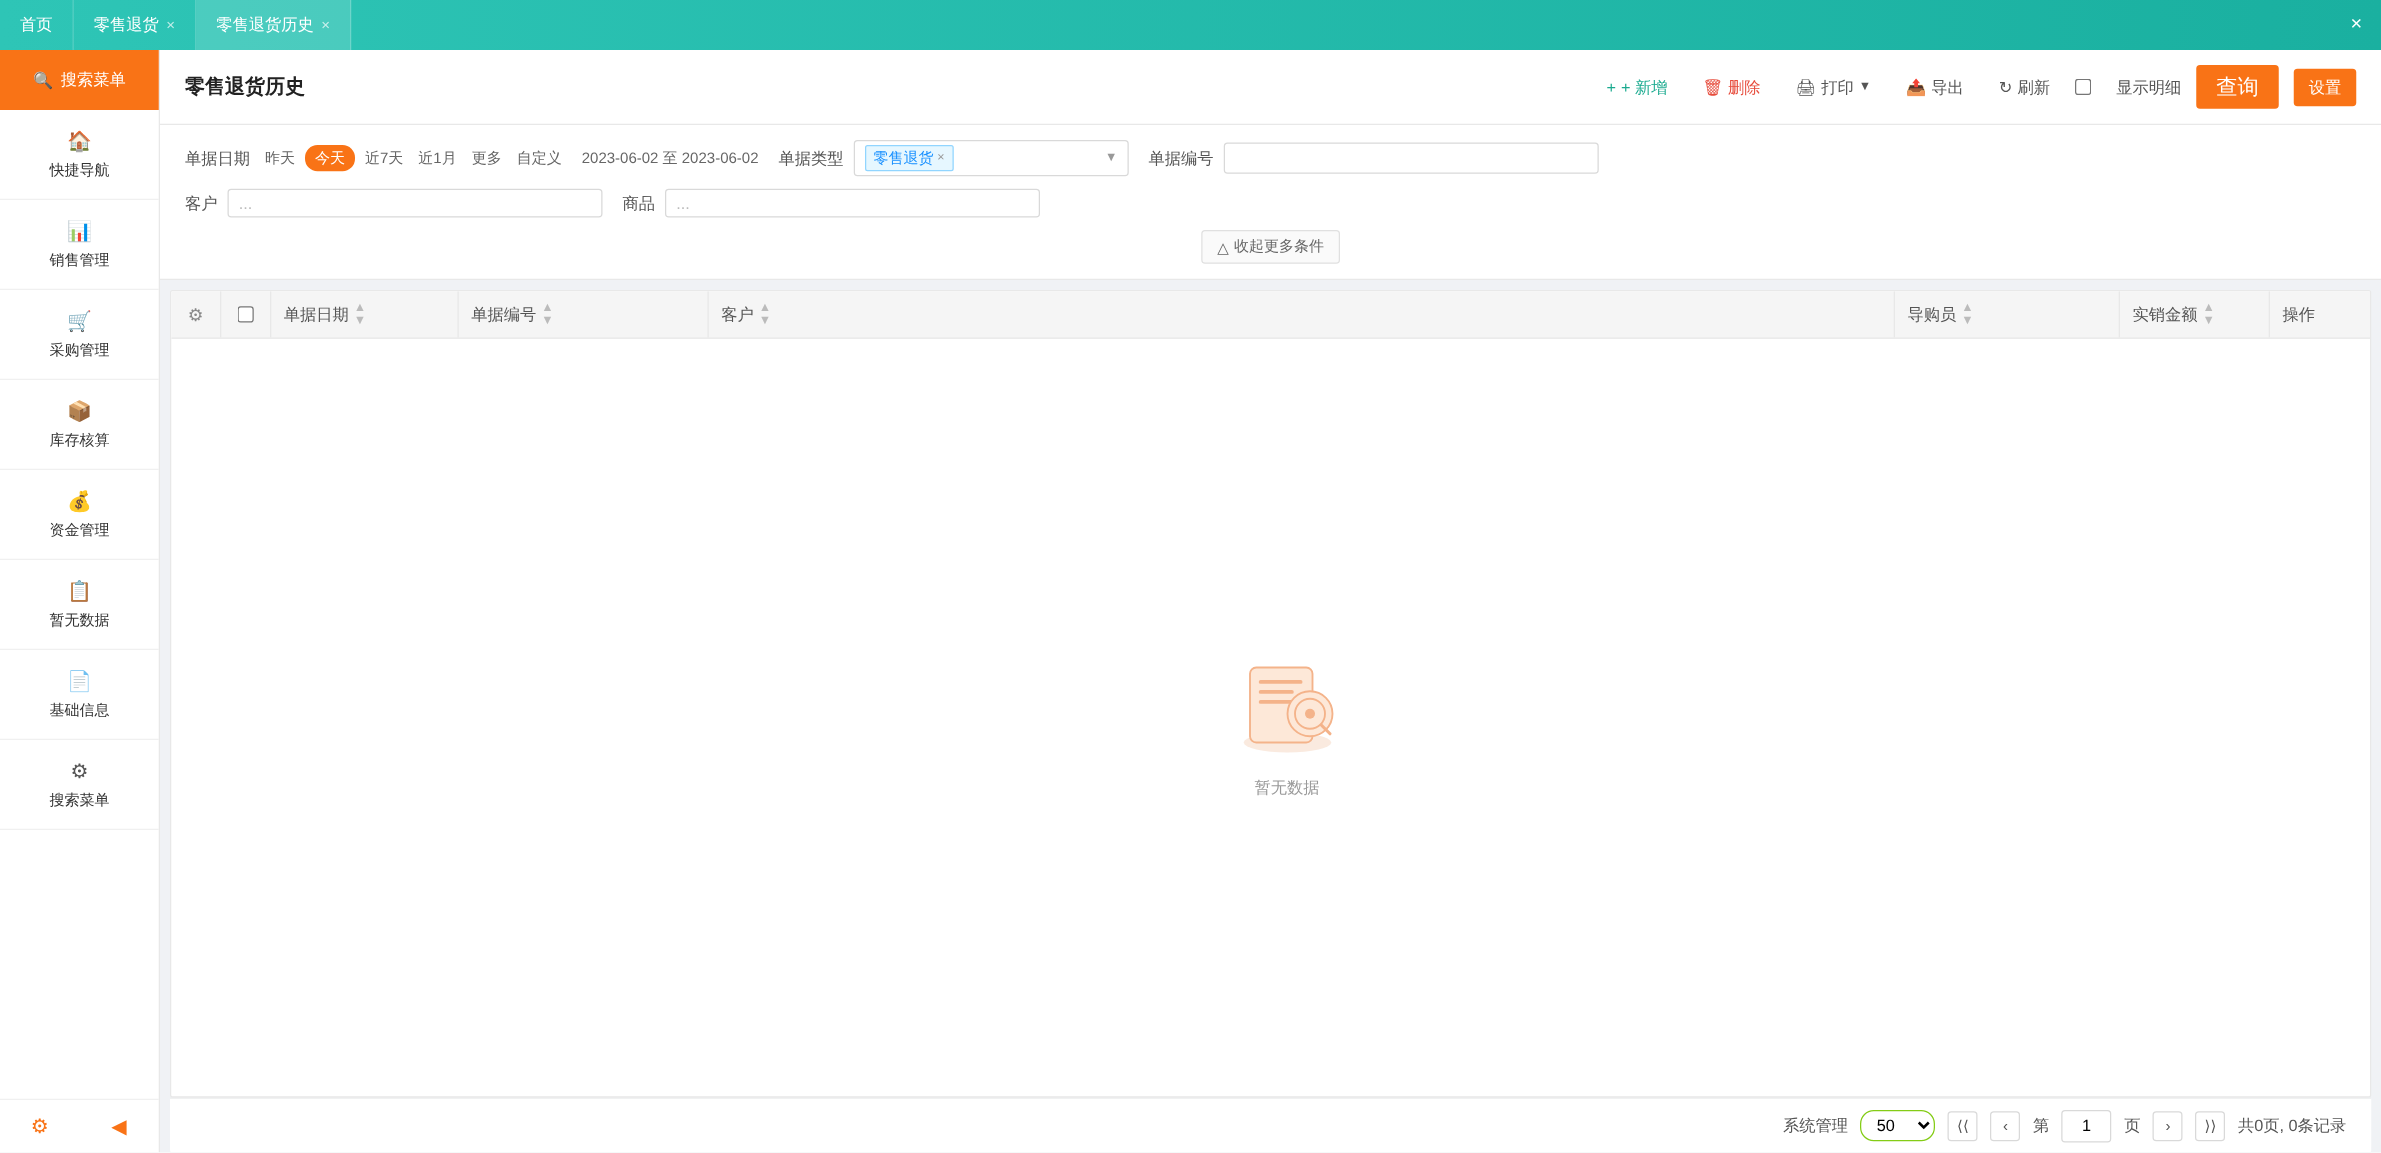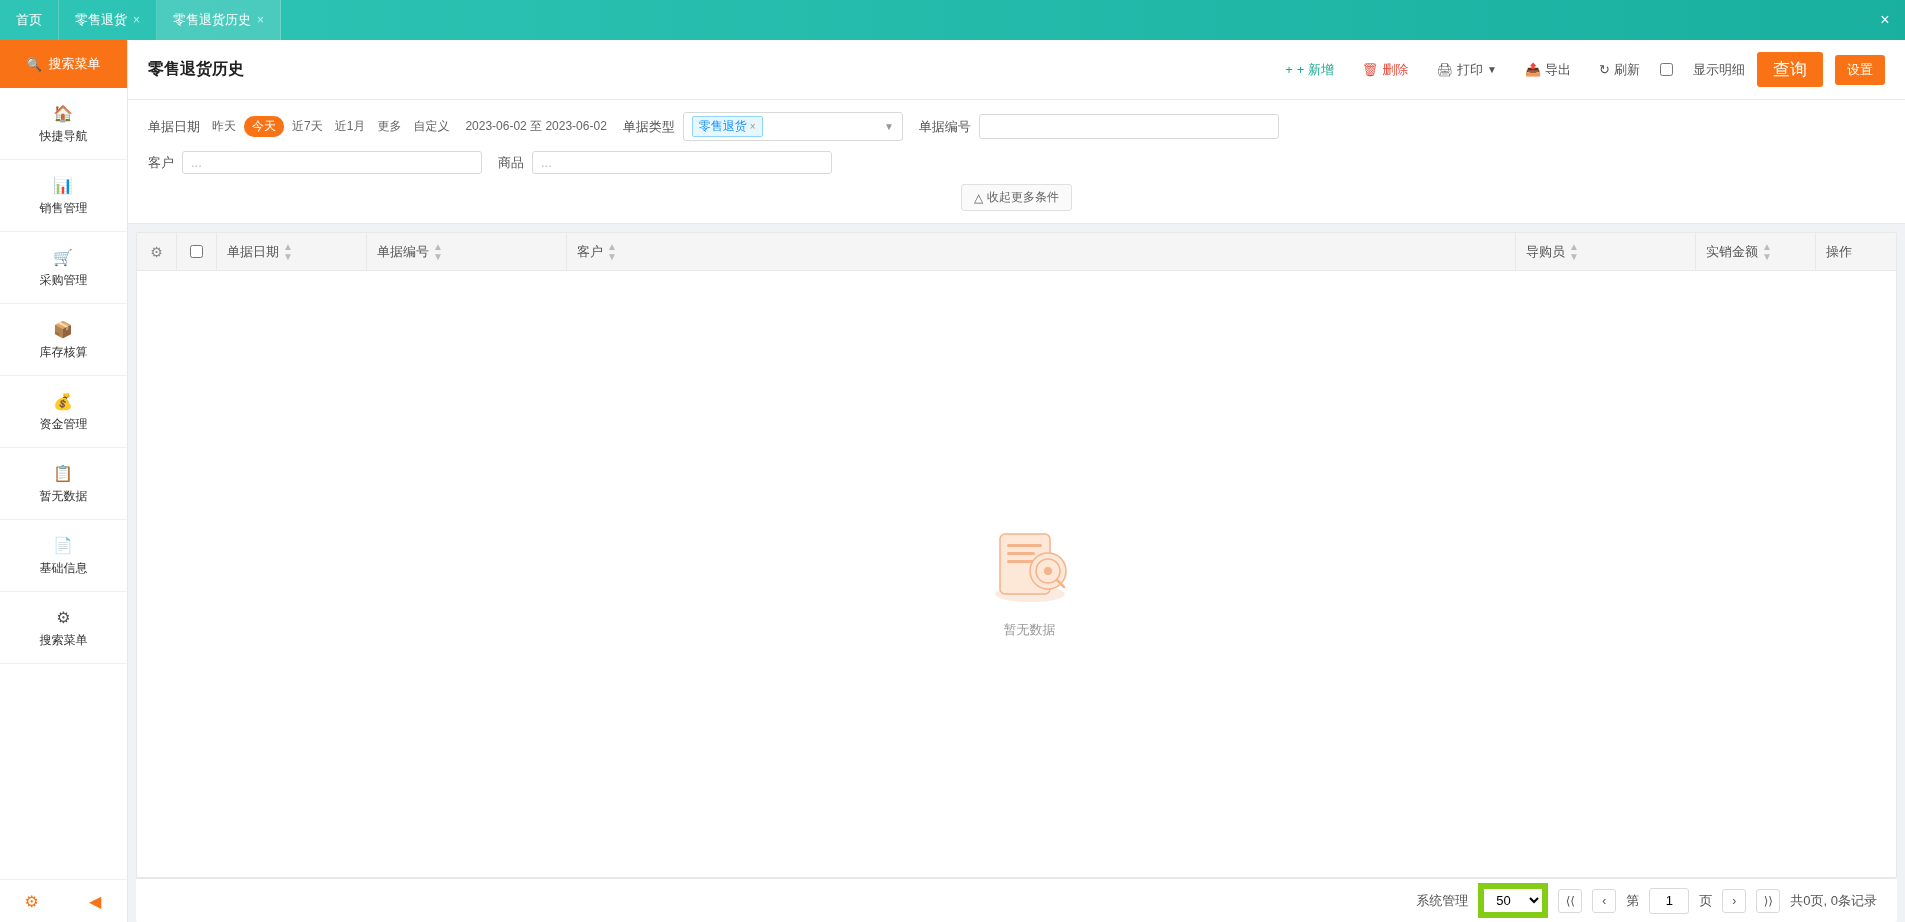--- a/index.html
+++ b/index.html
@@ -378,22 +378,22 @@
       gap: 10px;
       flex-shrink: 0;
       margin: 0 8px;
       border-radius: 0 0 2px 2px;
     }
     .pagination-label {
       font-size: 13px;
       color: #555;
     }
     .page-size-select {
-      border: 6px solid #84cc16;
-      border-radius: 0;
+      border: 1px solid #84cc16;
+      border-radius: 11px;
       padding: 3px 8px;
       font-size: 13px;
       cursor: pointer;
       background: #fff;
     }
     .page-nav-btn {
       width: 24px;
       height: 24px;
       display: flex;
       align-items: center;

